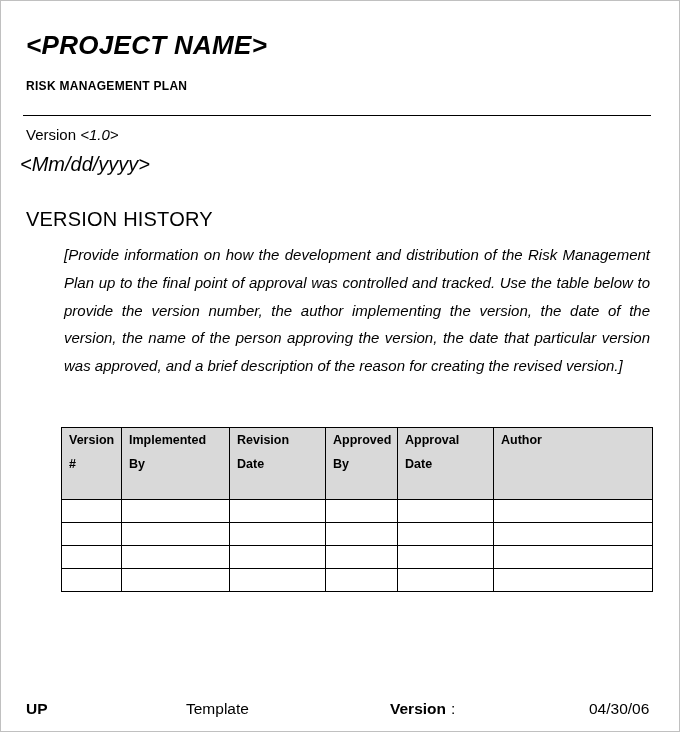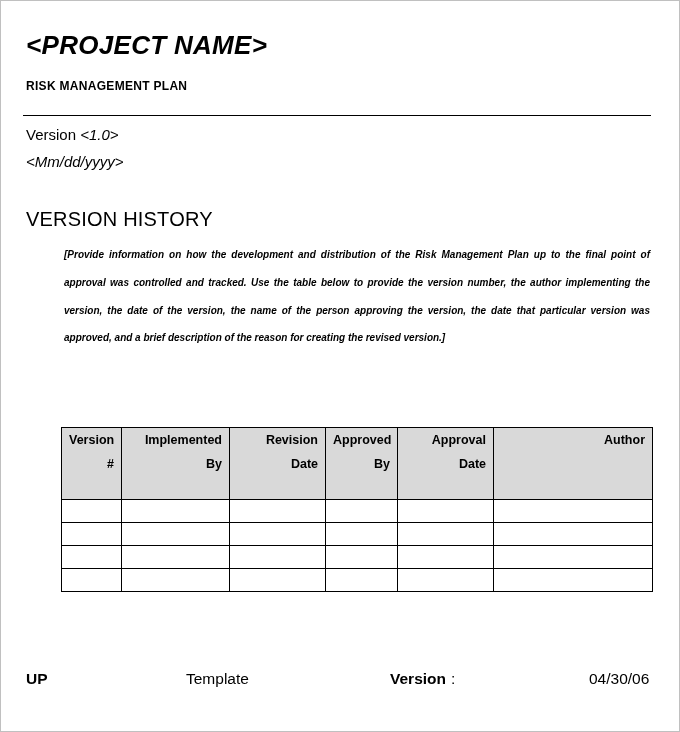--- a/index.html
+++ b/index.html
@@ -21,47 +21,47 @@
     }
     .title-rule {
       position: absolute; left: 23px; top: 115px; width: 628px; height: 0;
       border-top: 1.5px solid #000;
     }
     .version-line {
       position: absolute; left: 26px; top: 126px; font-size: 15px; text-align: center;
     }
     .version-line i { font-style: italic; }
     .date-line {
-      position: absolute; left: 26px; top: 153px; font-size: 15px; font-style: italic;
+      position: absolute; left: 20px; top: 153px; font-size: 20px; font-style: italic;
     }
     .section-heading {
       position: absolute; left: 26px; top: 208px; font-size: 20px; letter-spacing: 0.2px;
     }
     .instructions {
       position: absolute; left: 64px; top: 241px; width: 586px;
-      font-size: 10px; font-style: italic; line-height: 27.8px; text-align: justify; font-weight: bold;
+      font-size: 15px; font-style: italic; line-height: 27.8px; text-align: justify;
     }
     table.history {
       position: absolute; left: 61px; top: 427px;
       border-collapse: collapse; table-layout: fixed; width: 591px;
       font-size: 12.5px;
     }
     table.history th, table.history td {
-      border: 1px solid #000; vertical-align: top; text-align: right;
+      border: 1px solid #000; vertical-align: top; text-align: left;
       padding: 2px 7px 0 7px; line-height: 24px;
     }
     table.history th {
       background: #d9d9d9; font-weight: bold; height: 71px; padding-top: 0;
     }
     table.history td.italic { font-style: italic; }
     table.history tr.row-tall td { height: 44px; }
     table.history tr.row-short td { height: 20px; line-height: 18px; }
     table.history tr.row-empty td { height: 20px; }
     .footer {
-      position: absolute; left: 0; top: 670px; width: 572px; height: 20px;
+      position: absolute; left: 0; top: 700px; width: 572px; height: 20px;
       font-size: 15.5px;
     }
     .footer span { position: absolute; top: 0; }
     .f-up { left: 26px; font-weight: bold; }
     .f-template { left: 186px; font-weight: normal; }
     .f-version { left: 390px; font-weight: bold; }
     .f-version-colon { left: 451px; }
     .f-date { left: 589px; }
   </style>
 </head>

